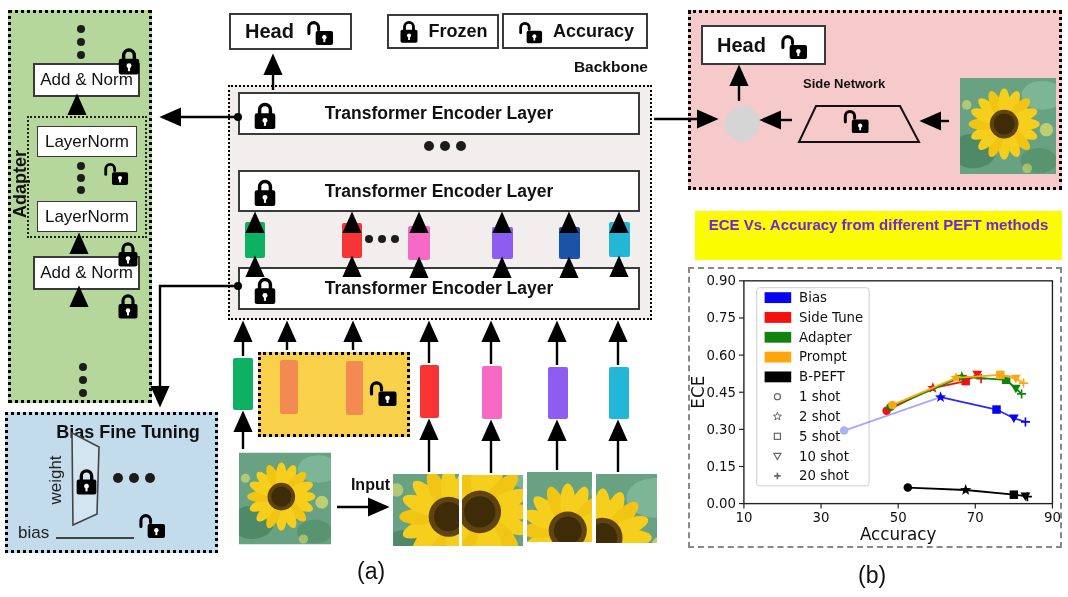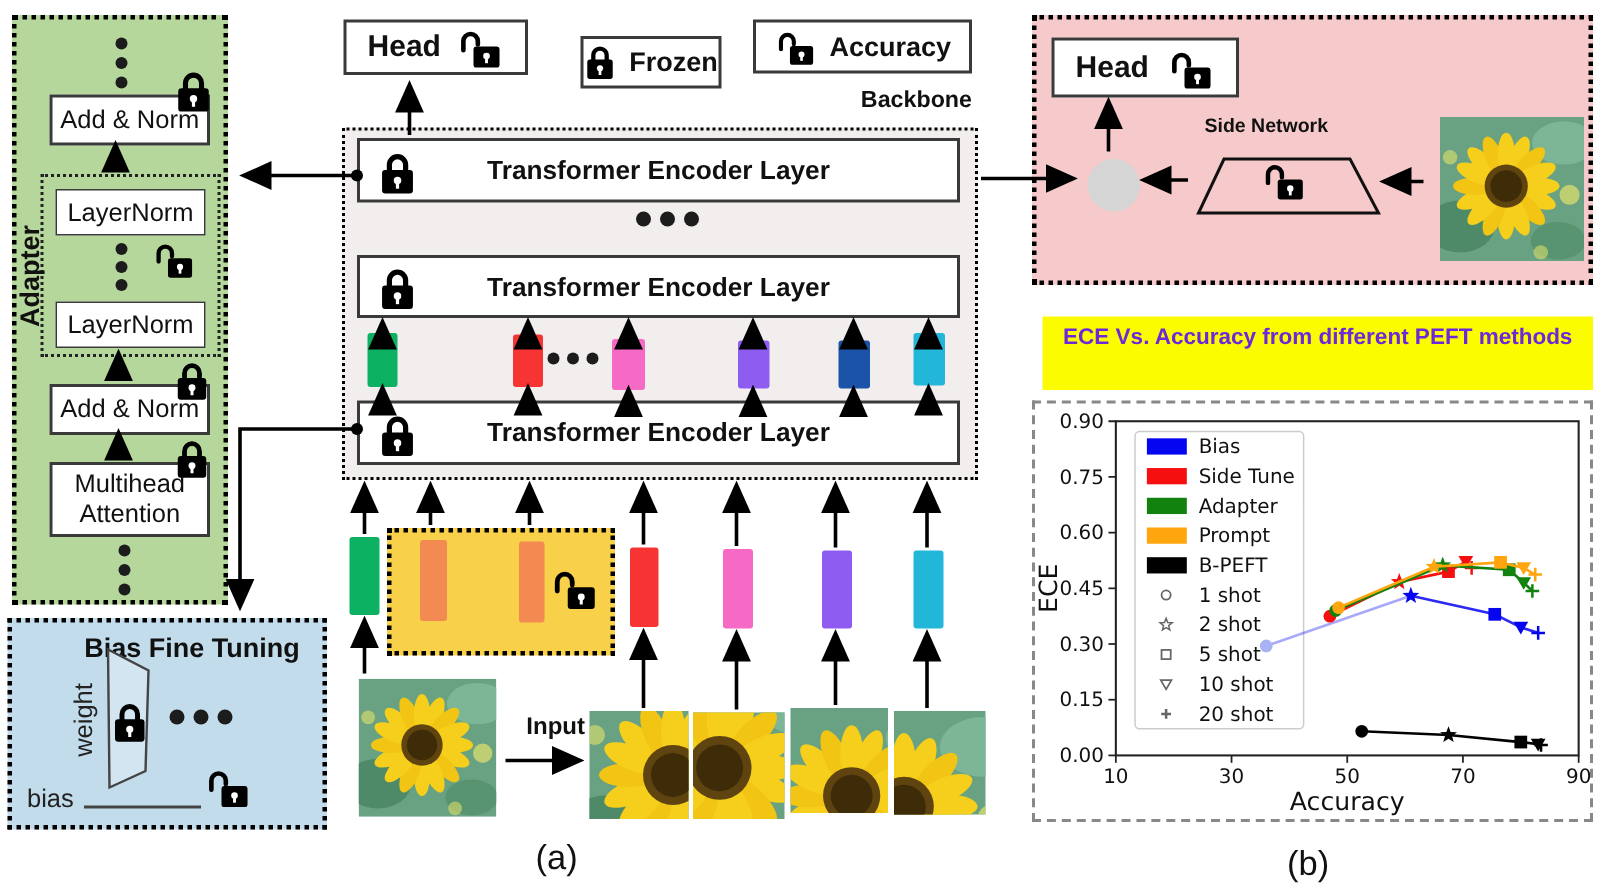--- a/index.html
+++ b/index.html
@@ -100,23 +100,20 @@
         </div>
     </div>
 
     <div class="wbox" style="left:22px;top:243px;width:107px;height:34px;font-size:17px">
       <span>Add &amp; Norm</span>
       </div>
     <svg class="lock" style="left:104px;top:227px" width="26" height="28">
         <use href="#lock-closed"></use>
       </svg>
 
-    <div class="wbox" style="left:22px;top:295px;width:107px;height:50px;font-size:17px">
-      <span>Multihead Attention</span>
-      </div>
     <svg class="lock" style="left:104px;top:279px" width="26" height="28">
         <use href="#lock-closed"></use>
       </svg>
 
     <div class="vdots" style="left:68px;top:350px">
       <i class="dot"></i>
         <i class="dot"></i>
         <i class="dot"></i>
       </div>
     <div class="vlabel bold" style="left:-40px;top:160px;width:100px;height:22px;font-size:18px">
@@ -146,21 +143,21 @@
       <span>bias</span></div>
     <div style="position:absolute;left:48px;top:122px;width:78px;height:2px;background:#444"></div>
   </div>
 
   <div class="wbox" style="left:229px;top:13px;width:123px;height:37px;border-width:2.5px;gap:10px">
     <span class="bold" style="font-size:20px">Head</span>
     <svg width="32" height="27" style="margin-top:2px">
         <use href="#lock-open"></use>
       </svg>
   </div>
-  <div class="wbox" style="left:387px;top:24px;width:94px;height:35px;border-width:2.5px;gap:8px">
+  <div class="wbox" style="left:387px;top:14px;width:112px;height:35px;border-width:2.5px;gap:8px">
     <svg width="22" height="25">
         <use href="#lock-closed"></use>
       </svg>
     <span class="bold" style="font-size:18px">Frozen</span>
   </div>
   <div class="wbox" style="left:502px;top:13px;width:146px;height:36px;border-width:2.5px;gap:8px">
     <svg width="29" height="24" style="margin-top:2px">
         <use href="#lock-open"></use>
       </svg>
     <span class="bold" style="font-size:18px">Accuracy</span>

